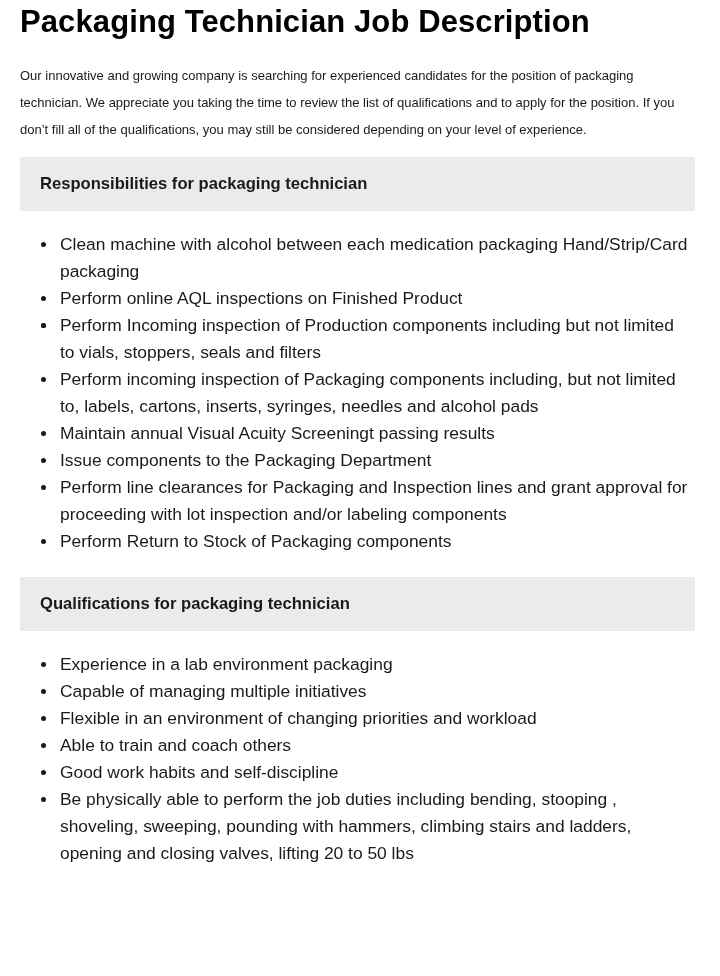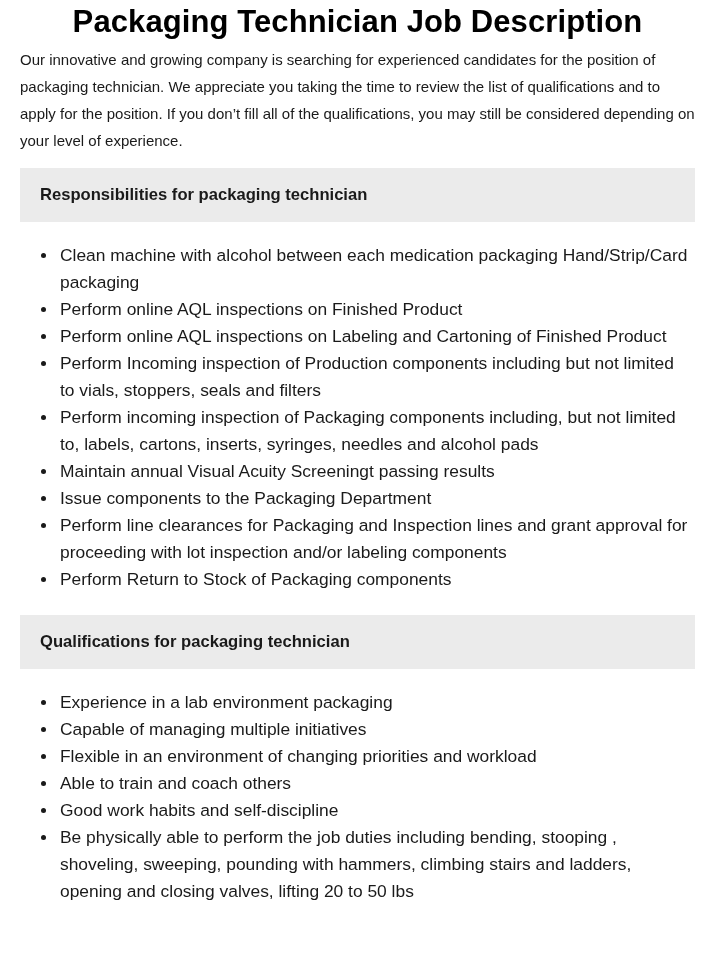--- a/index.html
+++ b/index.html
@@ -15,29 +15,29 @@
       color: #111111;
     }
     .page {
       padding: 0 25px 0 20px;
     }
     h1.title {
       margin: 0;
       padding-top: 2px;
       height: 44px;
       line-height: 40px;
-      text-align: center;
+      text-align: left;
       font-size: 31px;
       font-weight: bold;
       color: #000000;
       letter-spacing: 0.1px;
     }
     p.intro {
-      margin: 0 0 0 0;
-      font-size: 15px;
+      margin: 16px 0 0 0;
+      font-size: 13px;
       line-height: 27px;
       color: #1a1a1a;
     }
     .section-header {
       margin-top: 14px;
       background: #ebebeb;
       height: 54px;
       display: flex;
       align-items: center;
       padding-left: 20px;
@@ -74,21 +74,21 @@
 
 <div class="page">
   <h1 class="title">Packaging Technician Job Description</h1>
   <p class="intro">Our innovative and growing company is searching for experienced candidates for the position of packaging technician. We appreciate you taking the time to review the list of qualifications and to apply for the position. If you don’t fill all of the qualifications, you may still be considered depending on your level of experience.</p>
 
   <section>
     <div class="section-header">Responsibilities for packaging technician</div>
     <ul class="items">
       <li><span class="bullet"></span><span>Clean machine with alcohol between each medication packaging Hand/Strip/Card packaging</span></li>
       <li><span class="bullet"></span><span>Perform online AQL inspections on Finished Product</span></li>
-      <li><span class="bullet"></span><span>Perform online AQL inspections on Labeling and Cartoning of Finished Product</span></li>
+      <li><span class="bullet"></span></li>
       <li><span class="bullet"></span><span>Perform Incoming inspection of Production components including but not limited to vials, stoppers, seals and filters</span></li>
       <li><span class="bullet"></span><span>Perform incoming inspection of Packaging components including, but not limited to, labels, cartons, inserts, syringes, needles and alcohol pads</span></li>
       <li><span class="bullet"></span><span>Maintain annual Visual Acuity Screeningt passing results</span></li>
       <li><span class="bullet"></span><span>Issue components to the Packaging Department</span></li>
       <li><span class="bullet"></span><span>Perform line clearances for Packaging and Inspection lines and grant approval for proceeding with lot inspection and/or labeling components</span></li>
       <li><span class="bullet"></span><span>Perform Return to Stock of Packaging components</span></li>
     </ul>
   </section>
 
   <section class="section-qual">

